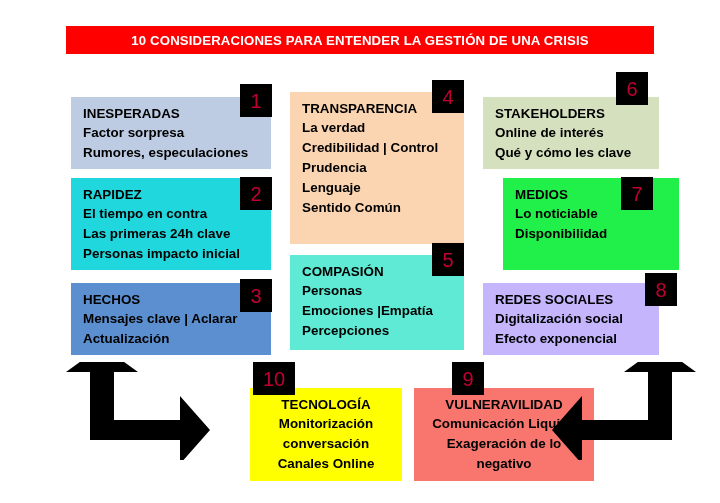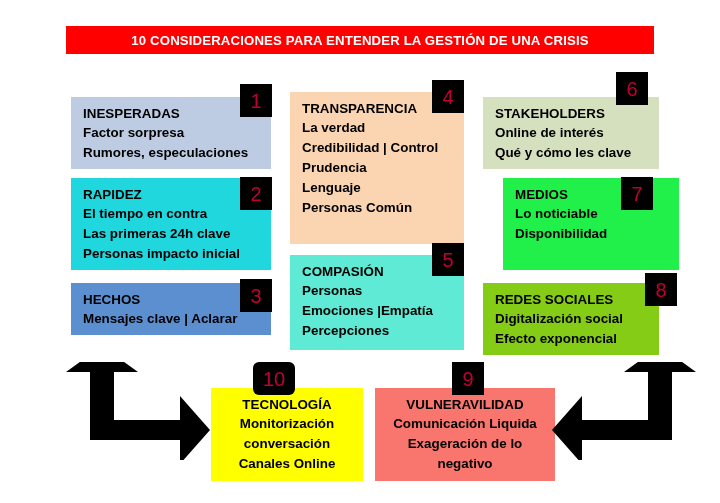--- a/index.html
+++ b/index.html
@@ -54,20 +54,21 @@
   .card .card-line {
     font-size: 13.4px;
     font-weight: bold;
     color: #000000;
     line-height: 20px;
     white-space: nowrap;
   }
   .card.centered {
     padding: 7px 6px 8px 6px;
     text-align: center;
+    margin-left: 39px;
   }
   .card.centered .card-title,
   .card.centered .card-line {
     white-space: nowrap;
   }
 
   
   .badge {
     position: absolute;
     width: 32px;
@@ -77,21 +78,20 @@
     font-size: 20px;
     font-weight: normal;
     display: flex;
     align-items: center;
     justify-content: center;
     line-height: 1;
     z-index: 5;
   }
   .badge.wide {
     width: 42px;
-    border-radius: 6px;
   }
 
   
   .arrow-svg {
     position: absolute;
     z-index: 2;
   }
 </style>
 </head>
 <body>
@@ -124,35 +124,36 @@
   <div class="card" style="left: 71px; top: 178px; width: 200px; height: 92px; background: rgb(33, 215, 222);">
     <div class="card-title">RAPIDEZ</div>
     <div class="card-line">El tiempo en contra</div>
     <div class="card-line">Las primeras 24h clave</div>
     <div class="card-line">Personas impacto inicial</div>
   </div>
   <div class="badge" style="left: 240px; top: 177px; background: rgb(0, 0, 0); color: rgb(192, 0, 48);">
     <span>2</span>
   </div>
 
-  <div class="card" style="left: 71px; top: 283px; width: 200px; height: 52px; background: rgb(91, 143, 208);">
+  <div class="card" style="left: 71px; top: 283px; width: 200px; height: 72px; background: rgb(91, 143, 208);">
     <div class="card-title">HECHOS</div>
     <div class="card-line">Mensajes clave | Aclarar</div>
+    <div class="card-line">Actualización</div>
   </div>
   <div class="badge" style="left: 240px; top: 279px; background: rgb(0, 0, 0); color: rgb(192, 0, 48);">
     <span>3</span>
   </div>
 
   <div class="card" style="left: 290px; top: 92px; width: 174px; height: 152px; background: rgb(251, 213, 177);">
     <div class="card-title">TRANSPARENCIA</div>
     <div class="card-line">La verdad</div>
     <div class="card-line">Credibilidad | Control</div>
     <div class="card-line">Prudencia</div>
     <div class="card-line">Lenguaje</div>
-    <div class="card-line">Personas Común</div>
+    <div class="card-line">Sentido Común</div>
   </div>
   <div class="badge" style="left: 432px; top: 80px; background: rgb(0, 0, 0); color: rgb(192, 0, 48);">
     <span>4</span>
   </div>
 
   <div class="card" style="left: 290px; top: 255px; width: 174px; height: 95px; background: #5eead4;">
     <div class="card-title">COMPASIÓN</div>
     <div class="card-line">Personas</div>
     <div class="card-line">Emociones |Empatía</div>
     <div class="card-line">Percepciones</div>
@@ -172,21 +173,21 @@
 
   <div class="card" style="left: 483px; top: 178px; width: 176px; height: 92px; background: rgb(34, 240, 74); margin-left: 20px;">
     <div class="card-title">MEDIOS</div>
     <div class="card-line">Lo noticiable</div>
     <div class="card-line">Disponibilidad</div>
   </div>
   <div class="badge" style="left: 621px; top: 177px; background: rgb(0, 0, 0); color: rgb(192, 0, 48);">
     <span>7</span>
   </div>
 
-  <div class="card" style="left: 483px; top: 283px; width: 176px; height: 72px; background: #84cc16;">
+  <div class="card" style="left: 483px; top: 283px; width: 176px; height: 72px; background: #c4b5fd;">
     <div class="card-title">REDES SOCIALES</div>
     <div class="card-line">Digitalización social</div>
     <div class="card-line">Efecto exponencial</div>
   </div>
   <div class="badge" style="left: 645px; top: 273px; background: rgb(0, 0, 0); color: rgb(192, 0, 48);">
     <span>8</span>
   </div>
 
   <div class="card centered" style="left: 211px; top: 388px; width: 152px; height: 93px; background: rgb(255, 255, 0);">
     <div class="card-title">TECNOLOGÍA</div>

